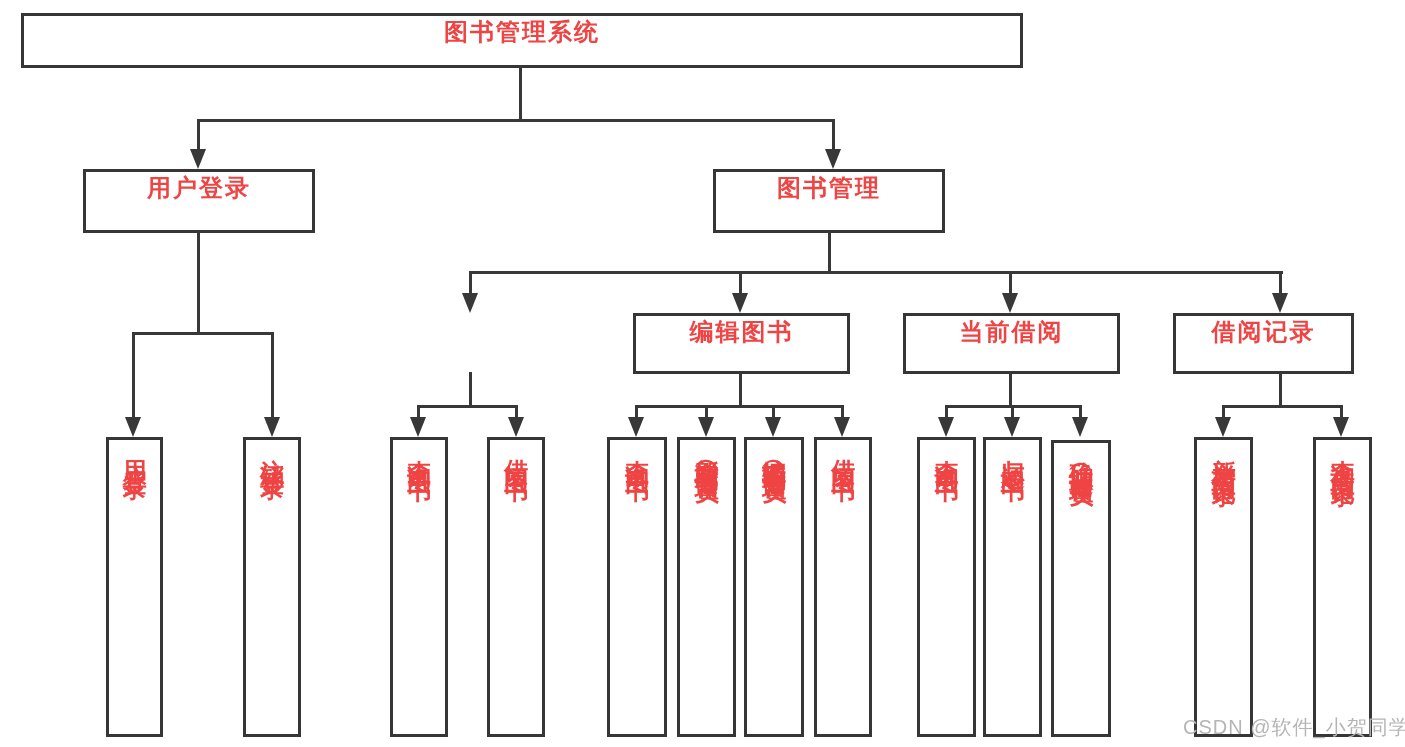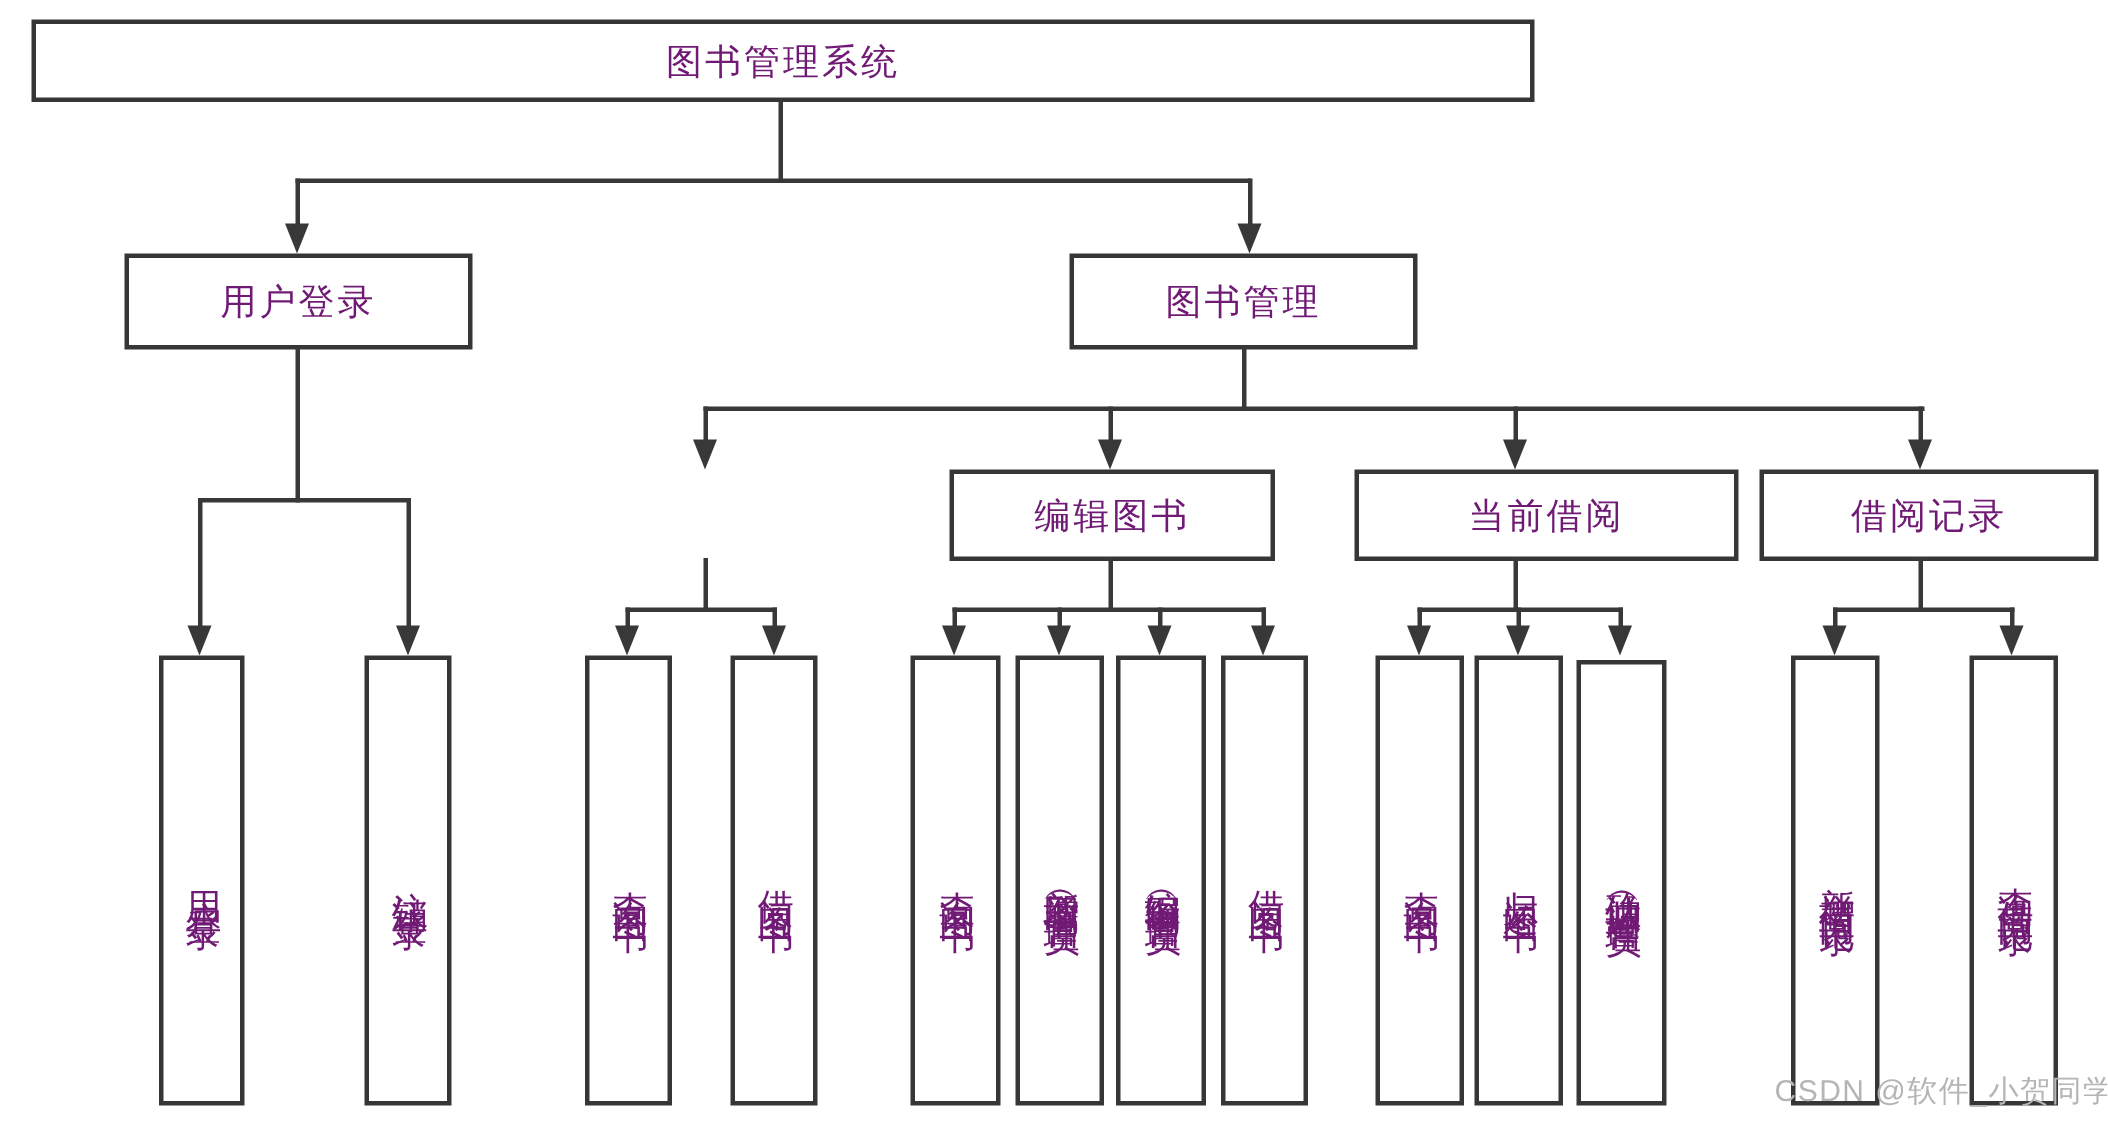--- a/index.html
+++ b/index.html
@@ -10,23 +10,24 @@
     background: #ffffff;
     font-family: "Liberation Sans", "DejaVu Sans", sans-serif;
     overflow: hidden;
   }
   .node {
     position: absolute;
     box-sizing: border-box;
     background: #ffffff;
     border: 3px solid #363636;
     display: flex;
-    align-items: center;
+    align-items: flex-start;
     justify-content: center;
-    color: #701a75;
+    color: #ef4444;
+    font-weight: bold;
   }
   .h-label { font-size: 24px; letter-spacing: 2px; white-space: nowrap; }
   .v-label span {
     writing-mode: vertical-rl;
     text-orientation: mixed;
     font-size: 24px;
     line-height: 1.1;
     letter-spacing: 6px;
     white-space: nowrap;
   }
@@ -80,24 +81,24 @@
   <div class="vl" style="left:739px; top:271px; height:28px;"></div>
   <div class="ar" style="left:732px; top:293px;"></div>
   <div class="vl" style="left:1009px; top:271px; height:28px;"></div>
   <div class="ar" style="left:1002px; top:293px;"></div>
   <div class="vl" style="left:1279px; top:271px; height:28px;"></div>
   <div class="ar" style="left:1272px; top:293px;"></div>
 
   <div class="node h-label" style="left:633px; top:313px; width:217px; height:61px;">
     <span>编辑图书</span>
   </div>
-  <div class="node h-label" style="left:903px; top:313px; width:256px; height:61px;">
+  <div class="node h-label" style="left:903px; top:313px; width:217px; height:61px;">
     <span>当前借阅</span>
   </div>
-  <div class="node h-label" style="left:1173px; top:313px; width:226px; height:61px;">
+  <div class="node h-label" style="left:1173px; top:313px; width:181px; height:61px;">
     <span>借阅记录</span>
   </div>
 
   <div class="vl" style="left:197px; top:231px; height:104px;"></div>
   <div class="hl" style="left:132px; top:332px; width:142px;"></div>
   <div class="vl" style="left:132px; top:332px; height:90px;"></div>
   <div class="ar" style="left:125px; top:417px;"></div>
   <div class="vl" style="left:271px; top:332px; height:90px;"></div>
   <div class="ar" style="left:264px; top:417px;"></div>
 

